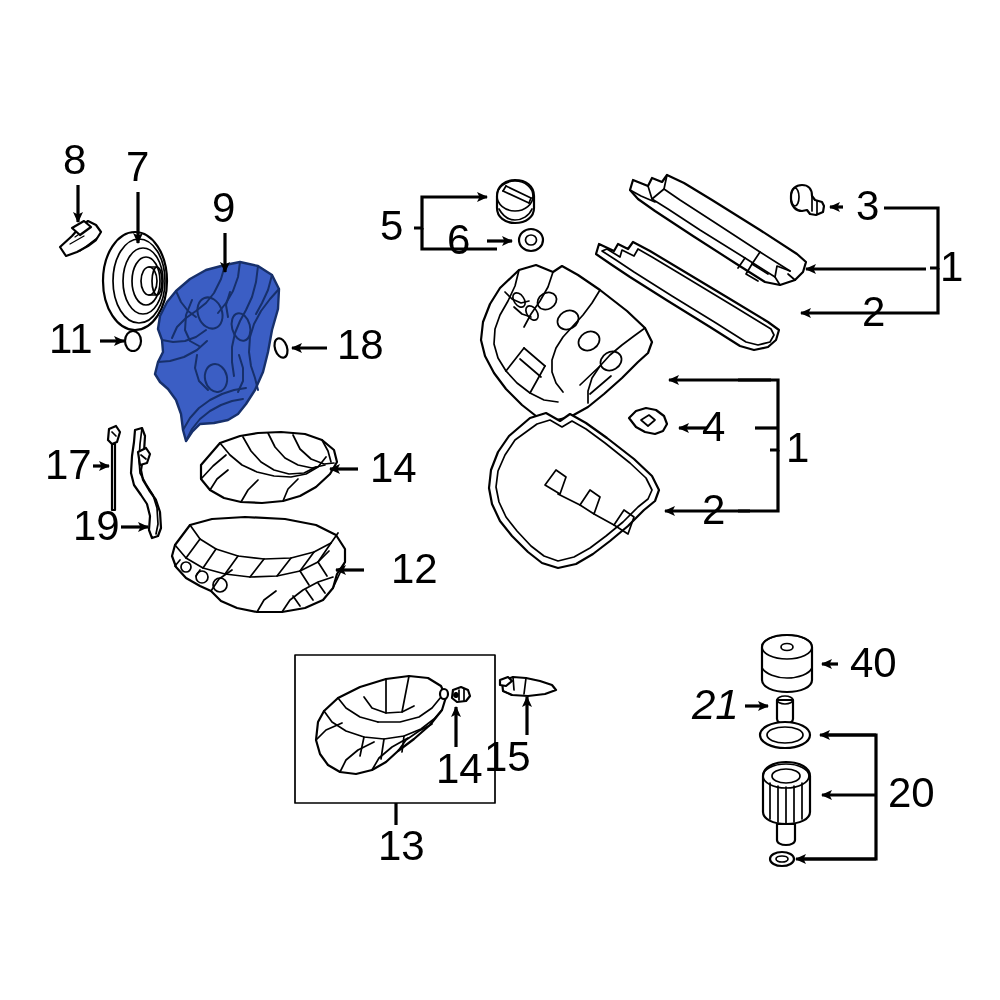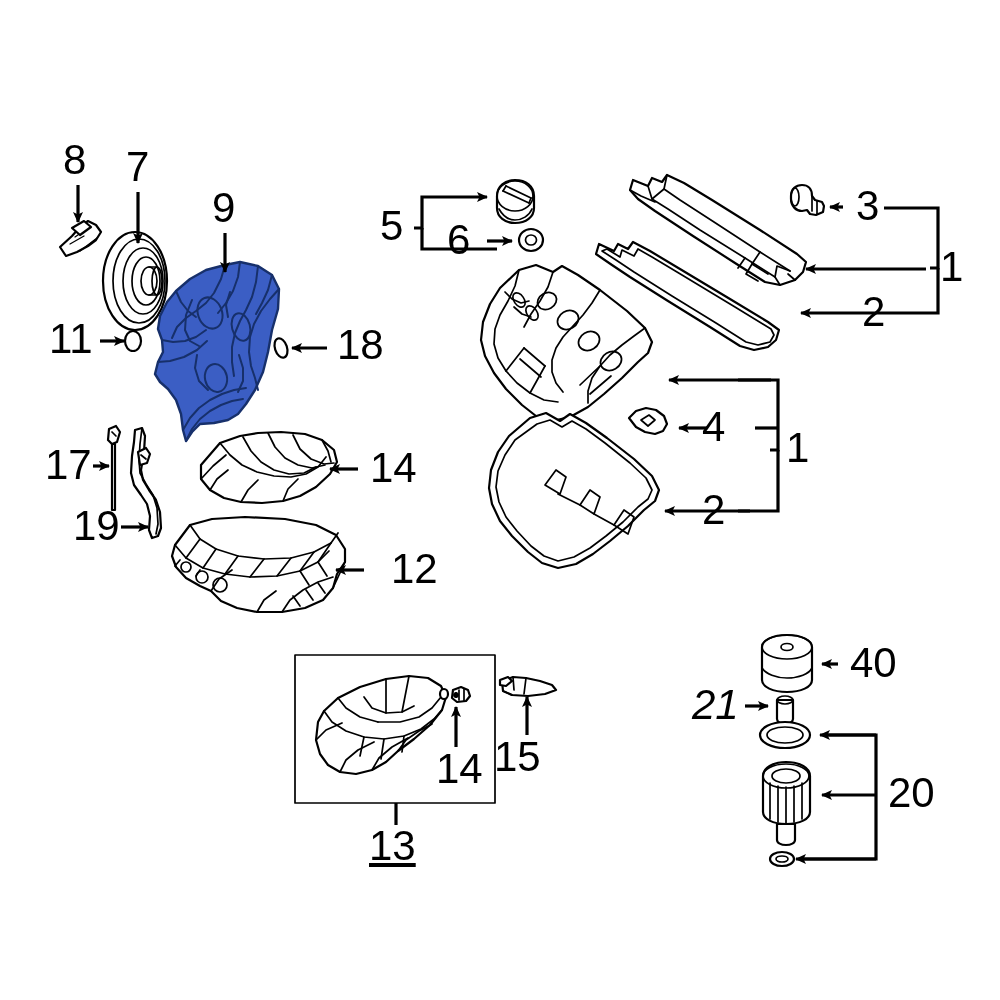--- a/index.html
+++ b/index.html
@@ -453,20 +453,20 @@
 <div class="callout" style="left:856px; top:185px;">3</div>
 <div class="callout" style="left:940px; top:246px;">1</div>
 <div class="callout" style="left:862px; top:291px;">2</div>
 <div class="callout" style="left:702px; top:406px;">4</div>
 <div class="callout" style="left:786px; top:427px;">1</div>
 <div class="callout" style="left:702px; top:489px;">2</div>
 <div class="callout" style="left:45px;  top:444px;">17</div>
 <div class="callout" style="left:73px;  top:505px;">19</div>
 <div class="callout" style="left:370px; top:447px;">14</div>
 <div class="callout" style="left:391px; top:548px;">12</div>
-<div class="callout" style="left:369px; top:825px;text-decoration:underline;">13</div>
+<div class="callout" style="left:378px; top:825px;">13</div>
 <div class="callout" style="left:436px; top:748px;">14</div>
-<div class="callout" style="left:494px; top:736px;text-align:center;">15</div>
+<div class="callout" style="left:484px; top:736px;text-align:center;">15</div>
 <div class="callout" style="left:850px; top:642px;">40</div>
 <div class="callout" style="left:692px; top:684px;font-style:italic;">21</div>
 <div class="callout" style="left:888px; top:772px;">20</div>
 
 </div>
 
 </body></html>

